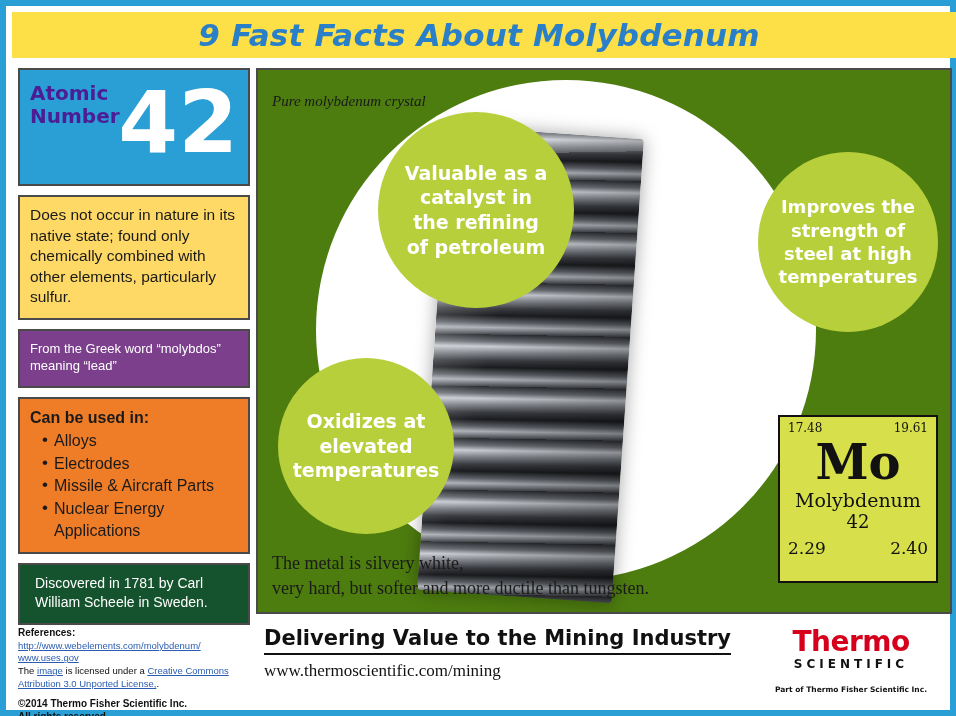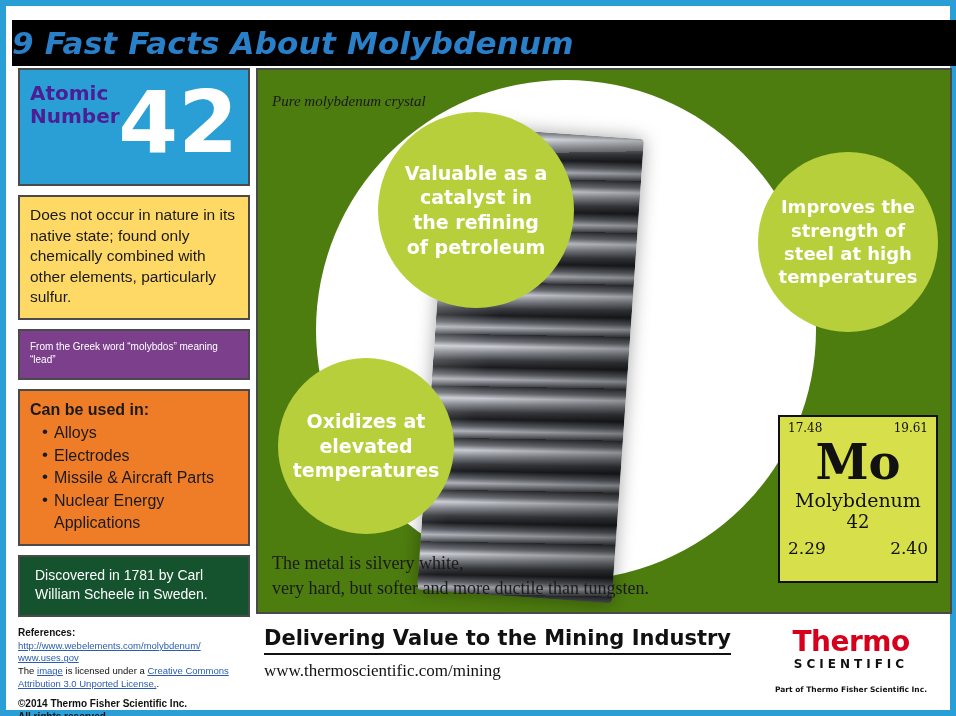--- a/index.html
+++ b/index.html
@@ -12,23 +12,23 @@
   }
   
   .frame{
     position:absolute;left:0;top:0;width:956px;height:716px;
     border:6px solid #2a9fd6;
     box-sizing:border-box;
     background:#ffffff;
   }
   
   .header{
-    position:absolute;left:6px;top:14px;width:944px;height:46px;
-    background:#000000;
-    display:flex;align-items:center;justify-content:flex-start;
+    position:absolute;left:6px;top:6px;width:944px;height:46px;
+    background:#fde047;
+    display:flex;align-items:center;justify-content:center;
     box-sizing:border-box;
   }
   .header-title{
     font-family:"DejaVu Sans", sans-serif;
     font-weight:bold;font-style:italic;
     font-size:31px;
     color:#2a7fc9;
     letter-spacing:.2px;
     padding-right:10px;
     white-space:nowrap;
@@ -69,21 +69,21 @@
   .card-yellow{
     background:#ffd966;
     color:#1a1a1a;
     font-size:15.5px;
     line-height:1.33;
     padding:8px 10px 10px 10px;
   }
   .card-purple{
     background:#7b3f8c;
     color:#ffffff;
-    font-size:10px;
+    font-size:13px;
     line-height:1.33;
     padding:9px 10px 11px 10px;
   }
   .card-orange{
     background:#ef7d28;
     color:#1a1a1a;
     font-size:16px;
     line-height:1.35;
     padding:8px 10px 10px 10px;
   }

